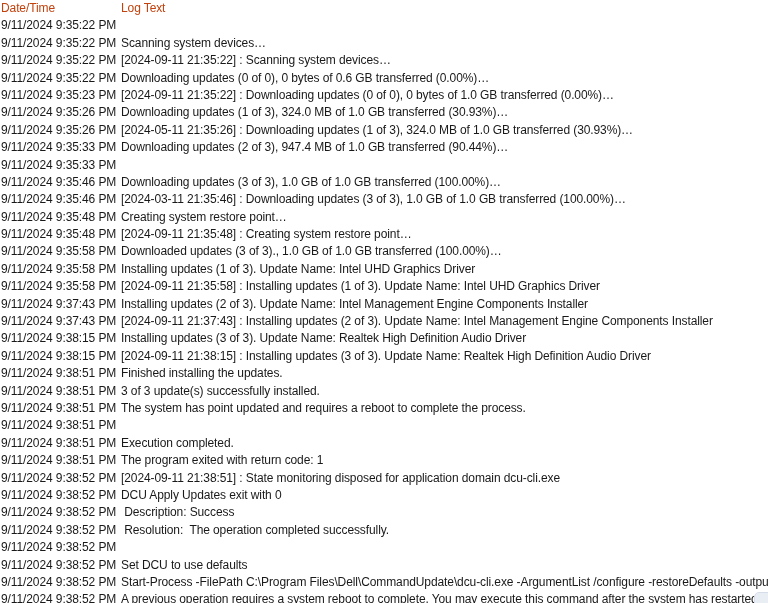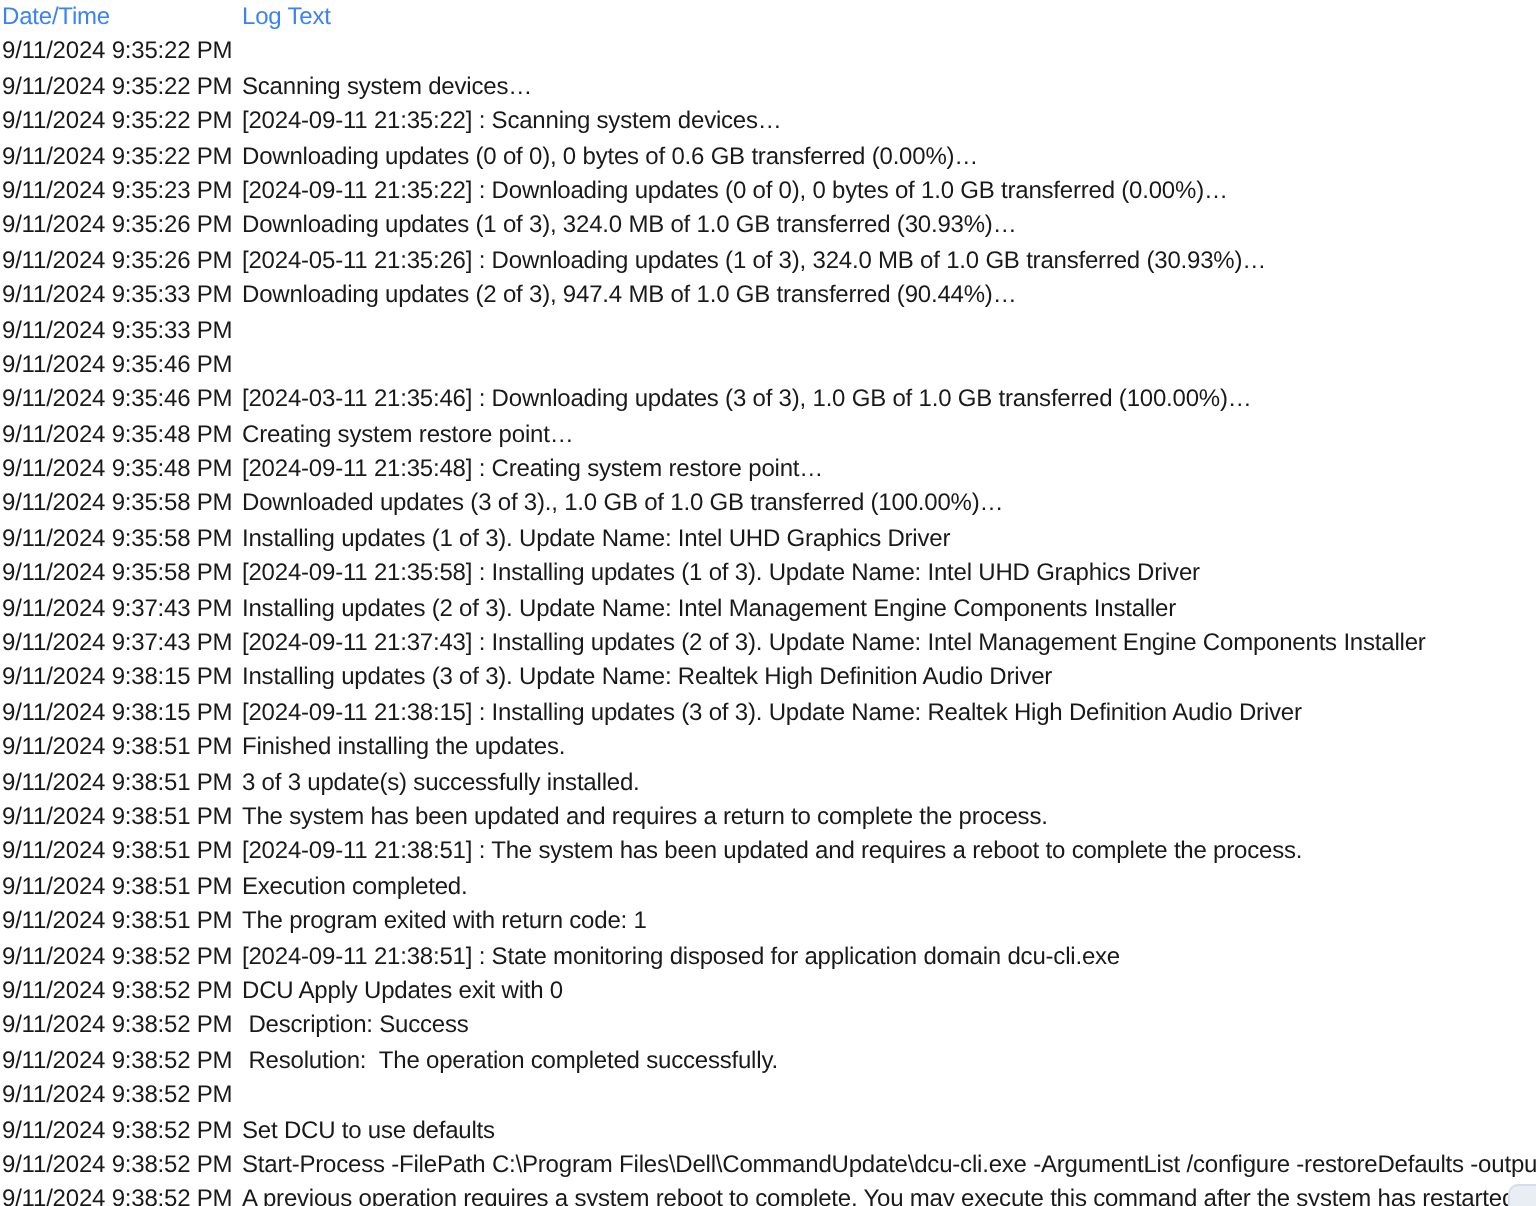--- a/index.html
+++ b/index.html
@@ -36,21 +36,21 @@
     padding-left: 1px;
     box-sizing: border-box;
     overflow: hidden;
   }
   .cell-text {
     flex: 1 1 auto;
     overflow: hidden;
   }
   .header-row .cell-date,
   .header-row .cell-text {
-    color: #3b82f6;
+    color: #c2410c;
   }
   .corner-widget {
     position: absolute;
     right: -4px;
     bottom: -4px;
     width: 16px;
     height: 13px;
     background: #e9edf4;
     border: 1px solid #d7dde8;
     border-radius: 5px 0 0 0;
@@ -104,20 +104,21 @@
     <div class="cell-date">9/11/2024 9:35:33 PM</div>
     <div class="cell-text">Downloading updates (2 of 3), 947.4 MB of 1.0 GB transferred (90.44%)…</div>
   </div>
 
   <div class="row">
     <div class="cell-date">9/11/2024 9:35:33 PM</div>
   </div>
 
   <div class="row">
     <div class="cell-date">9/11/2024 9:35:46 PM</div>
+    <div class="cell-text">Downloading updates (3 of 3), 1.0 GB of 1.0 GB transferred (100.00%)…</div>
   </div>
 
   <div class="row">
     <div class="cell-date">9/11/2024 9:35:46 PM</div>
     <div class="cell-text">[2024-03-11 21:35:46] : Downloading updates (3 of 3), 1.0 GB of 1.0 GB transferred (100.00%)…</div>
   </div>
 
   <div class="row">
     <div class="cell-date">9/11/2024 9:35:48 PM</div>
     <div class="cell-text">Creating system restore point…</div>
@@ -168,26 +169,25 @@
     <div class="cell-text">Finished installing the updates.</div>
   </div>
 
   <div class="row">
     <div class="cell-date">9/11/2024 9:38:51 PM</div>
     <div class="cell-text">3 of 3 update(s) successfully installed.</div>
   </div>
 
   <div class="row">
     <div class="cell-date">9/11/2024 9:38:51 PM</div>
-    <div class="cell-text">The system has been updated and requires a return to complete the process.</div>
-  </div>
-
-  <div class="row">
-    <div class="cell-date">9/11/2024 9:38:51 PM</div>
-    <div class="cell-text">[2024-09-11 21:38:51] : The system has been updated and requires a reboot to complete the process.</div>
+    <div class="cell-text">The system has point updated and requires a reboot to complete the process.</div>
+  </div>
+
+  <div class="row">
+    <div class="cell-date">9/11/2024 9:38:51 PM</div>
   </div>
 
   <div class="row">
     <div class="cell-date">9/11/2024 9:38:51 PM</div>
     <div class="cell-text">Execution completed.</div>
   </div>
 
   <div class="row">
     <div class="cell-date">9/11/2024 9:38:51 PM</div>
     <div class="cell-text">The program exited with return code: 1</div>

